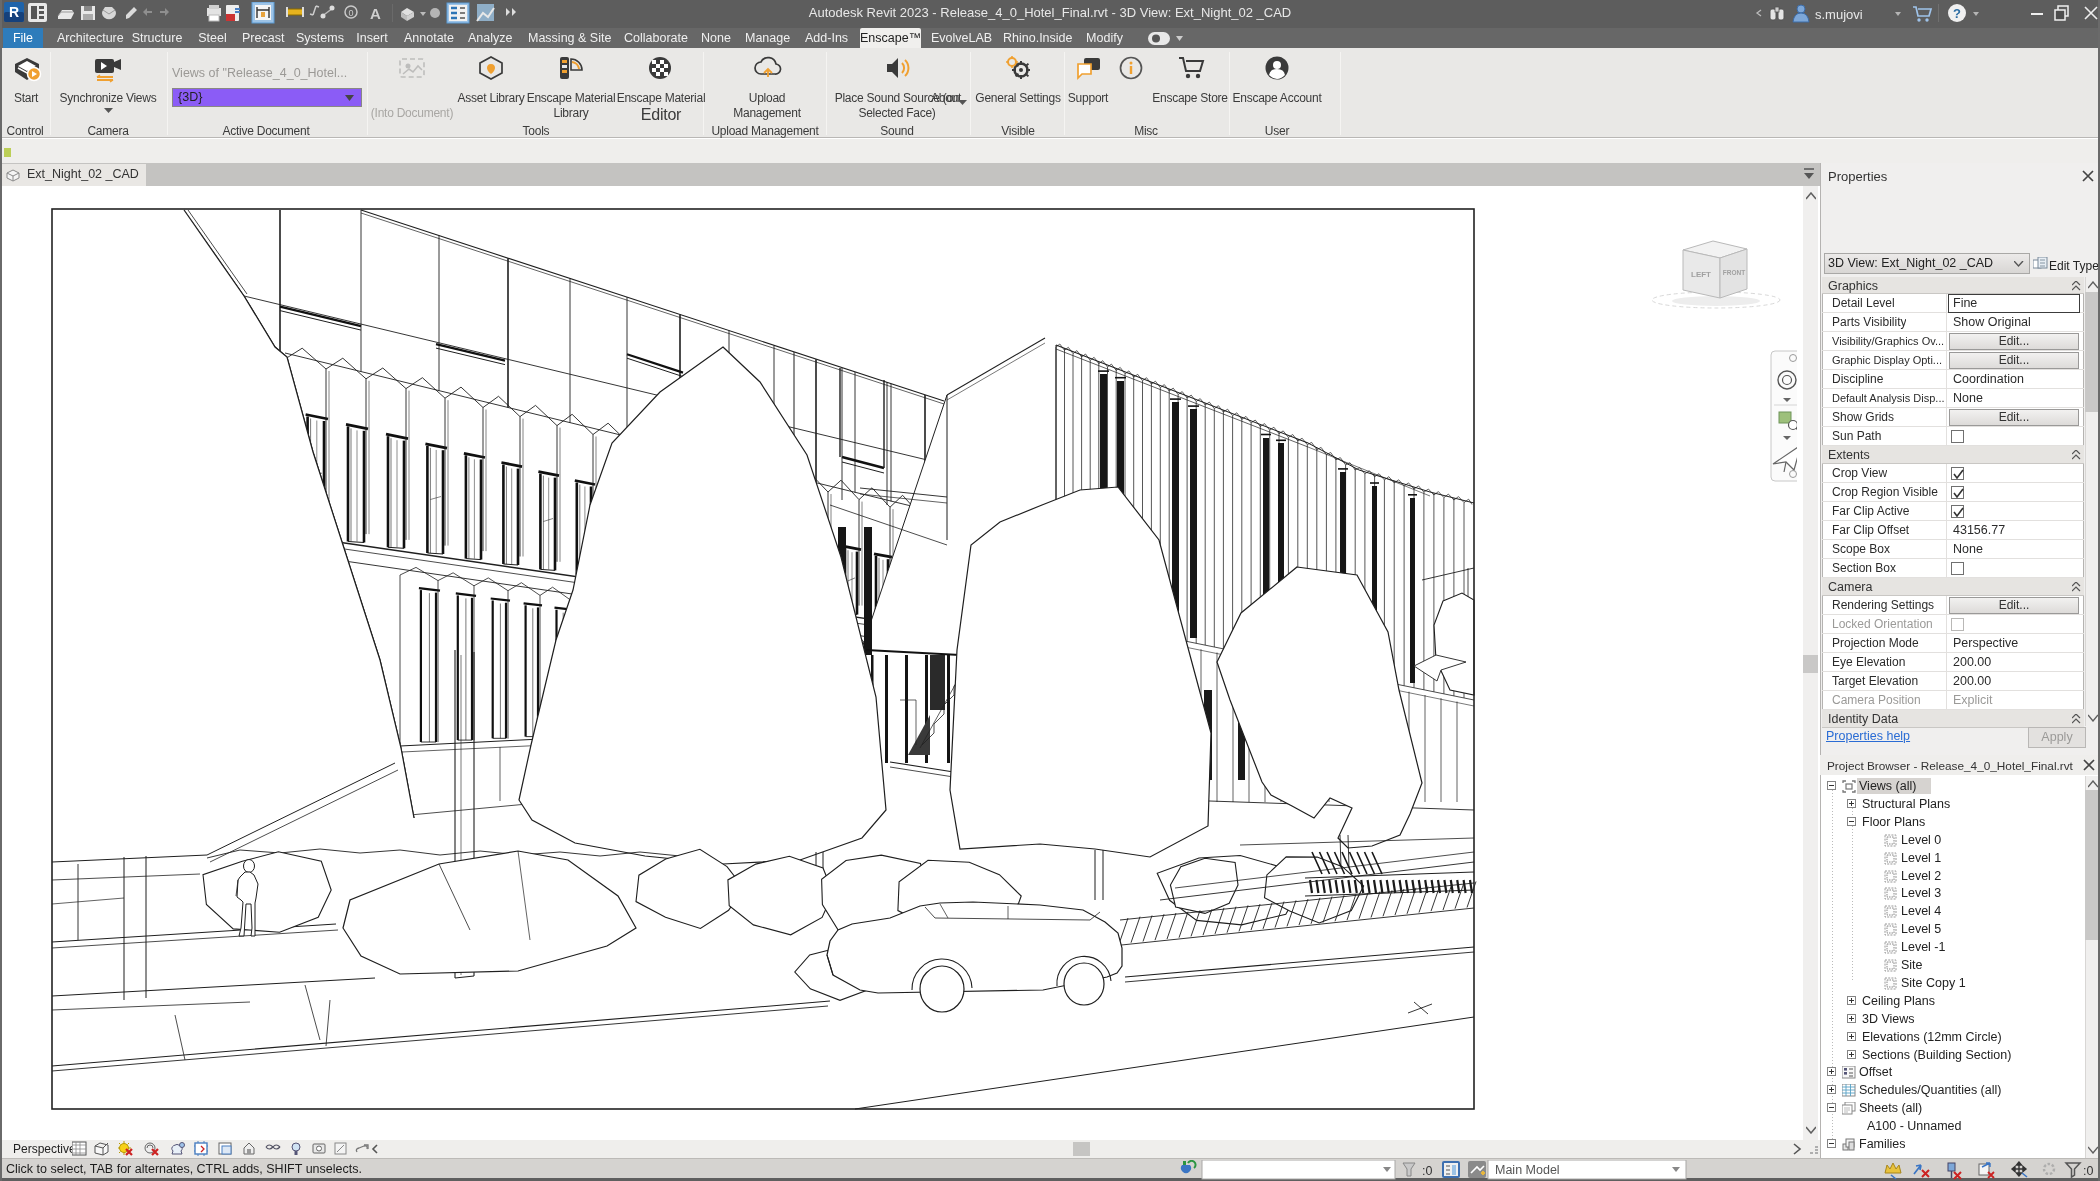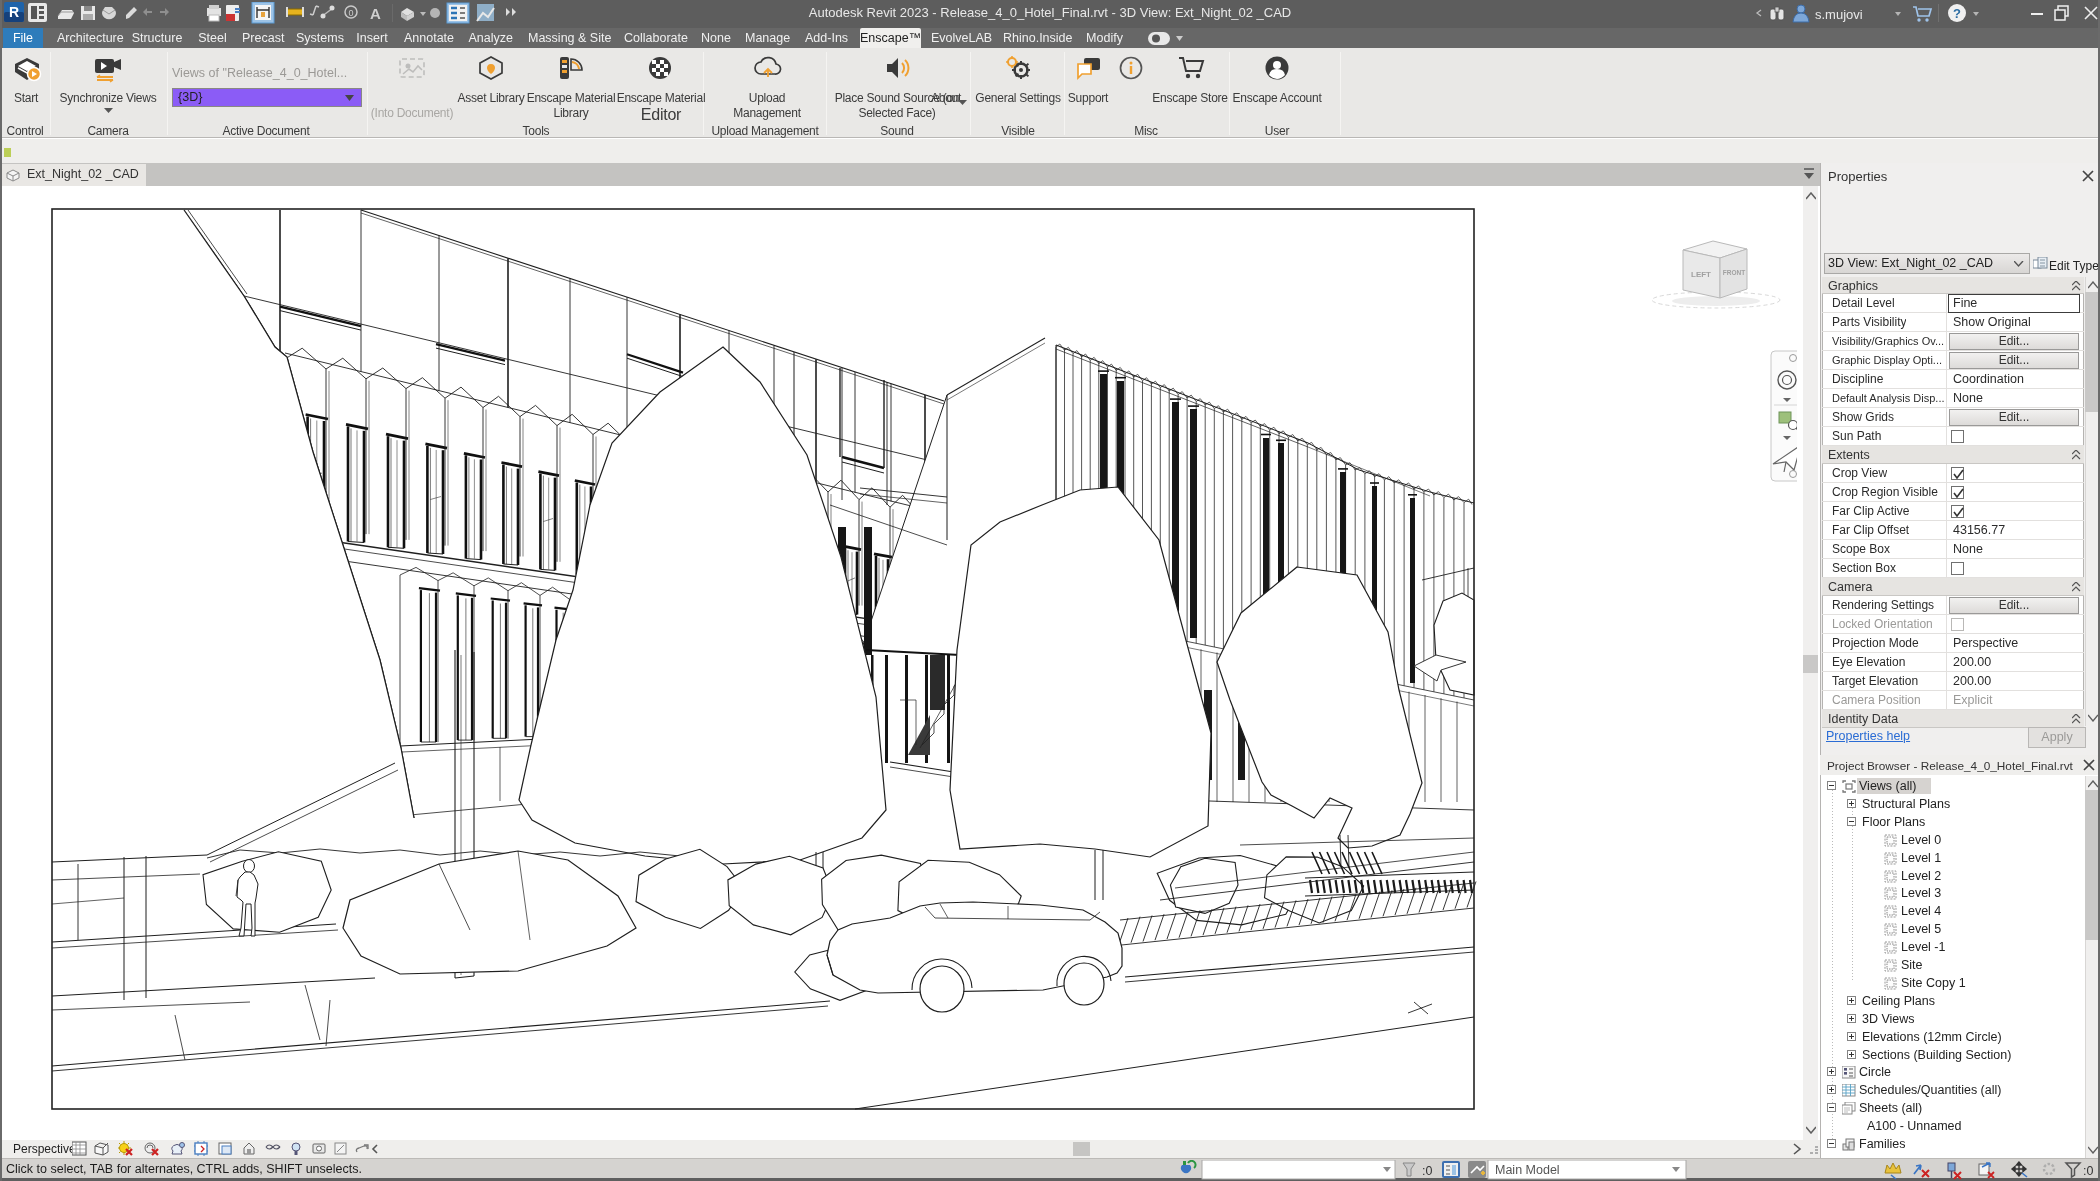--- a/index.html
+++ b/index.html
@@ -108,21 +108,21 @@
 <path d="M 330 7 l 12 12 m 0 -12 l -12 12" stroke="#efefef" stroke-width="1.6"></path>
 </svg>
 <div class="abs txt" style="left:3px;top:28px;width:40px;height:20px;background:#2e7cbb;color:#fff;font-size:12.5px;text-align:center;line-height:20px">File</div>
 <div class="abs txt" style="left:57px;top:28px;width:61px;height:20px;color:#f0f0f0;font-size:12.5px;text-align:center;line-height:20px">Architecture</div>
 <div class="abs txt" style="left:131px;top:28px;width:52px;height:20px;color:#f0f0f0;font-size:12.5px;text-align:center;line-height:20px">Structure</div>
 <div class="abs txt" style="left:198px;top:28px;width:29px;height:20px;color:#f0f0f0;font-size:12.5px;text-align:center;line-height:20px">Steel</div>
 <div class="abs txt" style="left:242px;top:28px;width:39px;height:20px;color:#f0f0f0;font-size:12.5px;text-align:center;line-height:20px">Precast</div>
 <div class="abs txt" style="left:296px;top:28px;width:46px;height:20px;color:#f0f0f0;font-size:12.5px;text-align:center;line-height:20px">Systems</div>
 <div class="abs txt" style="left:354px;top:28px;width:36px;height:20px;color:#f0f0f0;font-size:12.5px;text-align:center;line-height:20px">Insert</div>
 <div class="abs txt" style="left:404px;top:28px;width:50px;height:20px;color:#f0f0f0;font-size:12.5px;text-align:center;line-height:20px">Annotate</div>
-<div class="abs txt" style="left:468px;top:28px;width:45px;height:20px;color:#f0f0f0;font-size:12.5px;text-align:right;line-height:20px">Analyze</div>
+<div class="abs txt" style="left:468px;top:28px;width:45px;height:20px;color:#f0f0f0;font-size:12.5px;text-align:left;line-height:20px">Analyze</div>
 <div class="abs txt" style="left:528px;top:28px;width:78px;height:20px;color:#f0f0f0;font-size:12.5px;text-align:center;line-height:20px">Massing &amp; Site</div>
 <div class="abs txt" style="left:624px;top:28px;width:58px;height:20px;color:#f0f0f0;font-size:12.5px;text-align:left;line-height:20px">Collaborate</div>
 <div class="abs txt" style="left:701px;top:28px;width:26px;height:20px;color:#f0f0f0;font-size:12.5px;text-align:center;line-height:20px">None</div>
 <div class="abs txt" style="left:745px;top:28px;width:42px;height:20px;color:#f0f0f0;font-size:12.5px;text-align:center;line-height:20px">Manage</div>
 <div class="abs txt" style="left:805px;top:28px;width:41px;height:20px;color:#f0f0f0;font-size:12.5px;text-align:center;line-height:20px">Add-Ins</div>
 <div class="abs txt" style="left:860px;top:28px;width:61px;height:20px;background:#f0efed;color:#222;font-size:12.5px;text-align:center;line-height:20px;border-radius:2px 2px 0 0">Enscape™</div>
 <div class="abs txt" style="left:931px;top:28px;width:55px;height:20px;color:#f0f0f0;font-size:12.5px;text-align:center;line-height:20px">EvolveLAB</div>
 <div class="abs txt" style="left:1003px;top:28px;width:64px;height:20px;color:#f0f0f0;font-size:12.5px;text-align:center;line-height:20px">Rhino.Inside</div>
 <div class="abs txt" style="left:1086px;top:28px;width:37px;height:20px;color:#f0f0f0;font-size:12.5px;text-align:center;line-height:20px">Modify</div>
 <svg class="abs" style="left:1148px;top:31px" width="40" height="15" xmlns="http://www.w3.org/2000/svg">
@@ -1344,21 +1344,21 @@
 <div class="abs txt" style="left:1862px;top:1047.4999999999998px;font-size:12.5px;color:#222">Sections (Building Section)</div>
 <div class="abs" style="left:1827px;top:1067.3999999999999px;width:9px;height:9px;background:#fff;border:1px solid #848484"></div>
 <div class="abs" style="left:1829px;top:1071.3999999999999px;width:5px;height:1px;background:#333"></div>
 <div class="abs" style="left:1831px;top:1069.3999999999999px;width:1px;height:5px;background:#333"></div>
 <svg class="abs" style="left:1842px;top:1066.3999999999999px" width="14" height="13">
     <rect x="0" y="0" width="13" height="12" fill="#f8f8f8" stroke="#888"></rect>
     <rect x="2" y="2" width="3" height="2.6" fill="#557"></rect>
     <rect x="2" y="6" width="3" height="2.6" fill="#557"></rect>
     <path d="M 7 3 l 4 0 m -4 4 l 4 0 m -4 3 l 4 0" stroke="#555"></path>
   </svg>
-<div class="abs txt" style="left:1859px;top:1065.3999999999999px;font-size:12.5px;color:#222">Circle</div>
+<div class="abs txt" style="left:1859px;top:1065.3999999999999px;font-size:12.5px;color:#222">Offset</div>
 <div class="abs" style="left:1827px;top:1085.3px;width:9px;height:9px;background:#fff;border:1px solid #848484"></div>
 <div class="abs" style="left:1829px;top:1089.3px;width:5px;height:1px;background:#333"></div>
 <div class="abs" style="left:1831px;top:1087.3px;width:1px;height:5px;background:#333"></div>
 <svg class="abs" style="left:1842px;top:1084.3px" width="14" height="13">
     <rect x="0" y="0" width="13" height="12" fill="#fff" stroke="#888"></rect>
     <path d="M 0 3 l 13 0 m -13 3 l 13 0 m -13 3 l 13 0 M 4 0 l 0 12 m 4.5 -12 l 0 12" stroke="#57a0c4" stroke-width="0.9"></path>
   </svg>
 <div class="abs txt" style="left:1859px;top:1083.3px;font-size:12.5px;color:#222">Schedules/Quantities (all)</div>
 <div class="abs" style="left:1827px;top:1103.2px;width:9px;height:9px;background:#fff;border:1px solid #848484"></div>
 <div class="abs" style="left:1829px;top:1107.2px;width:5px;height:1px;background:#333"></div>

